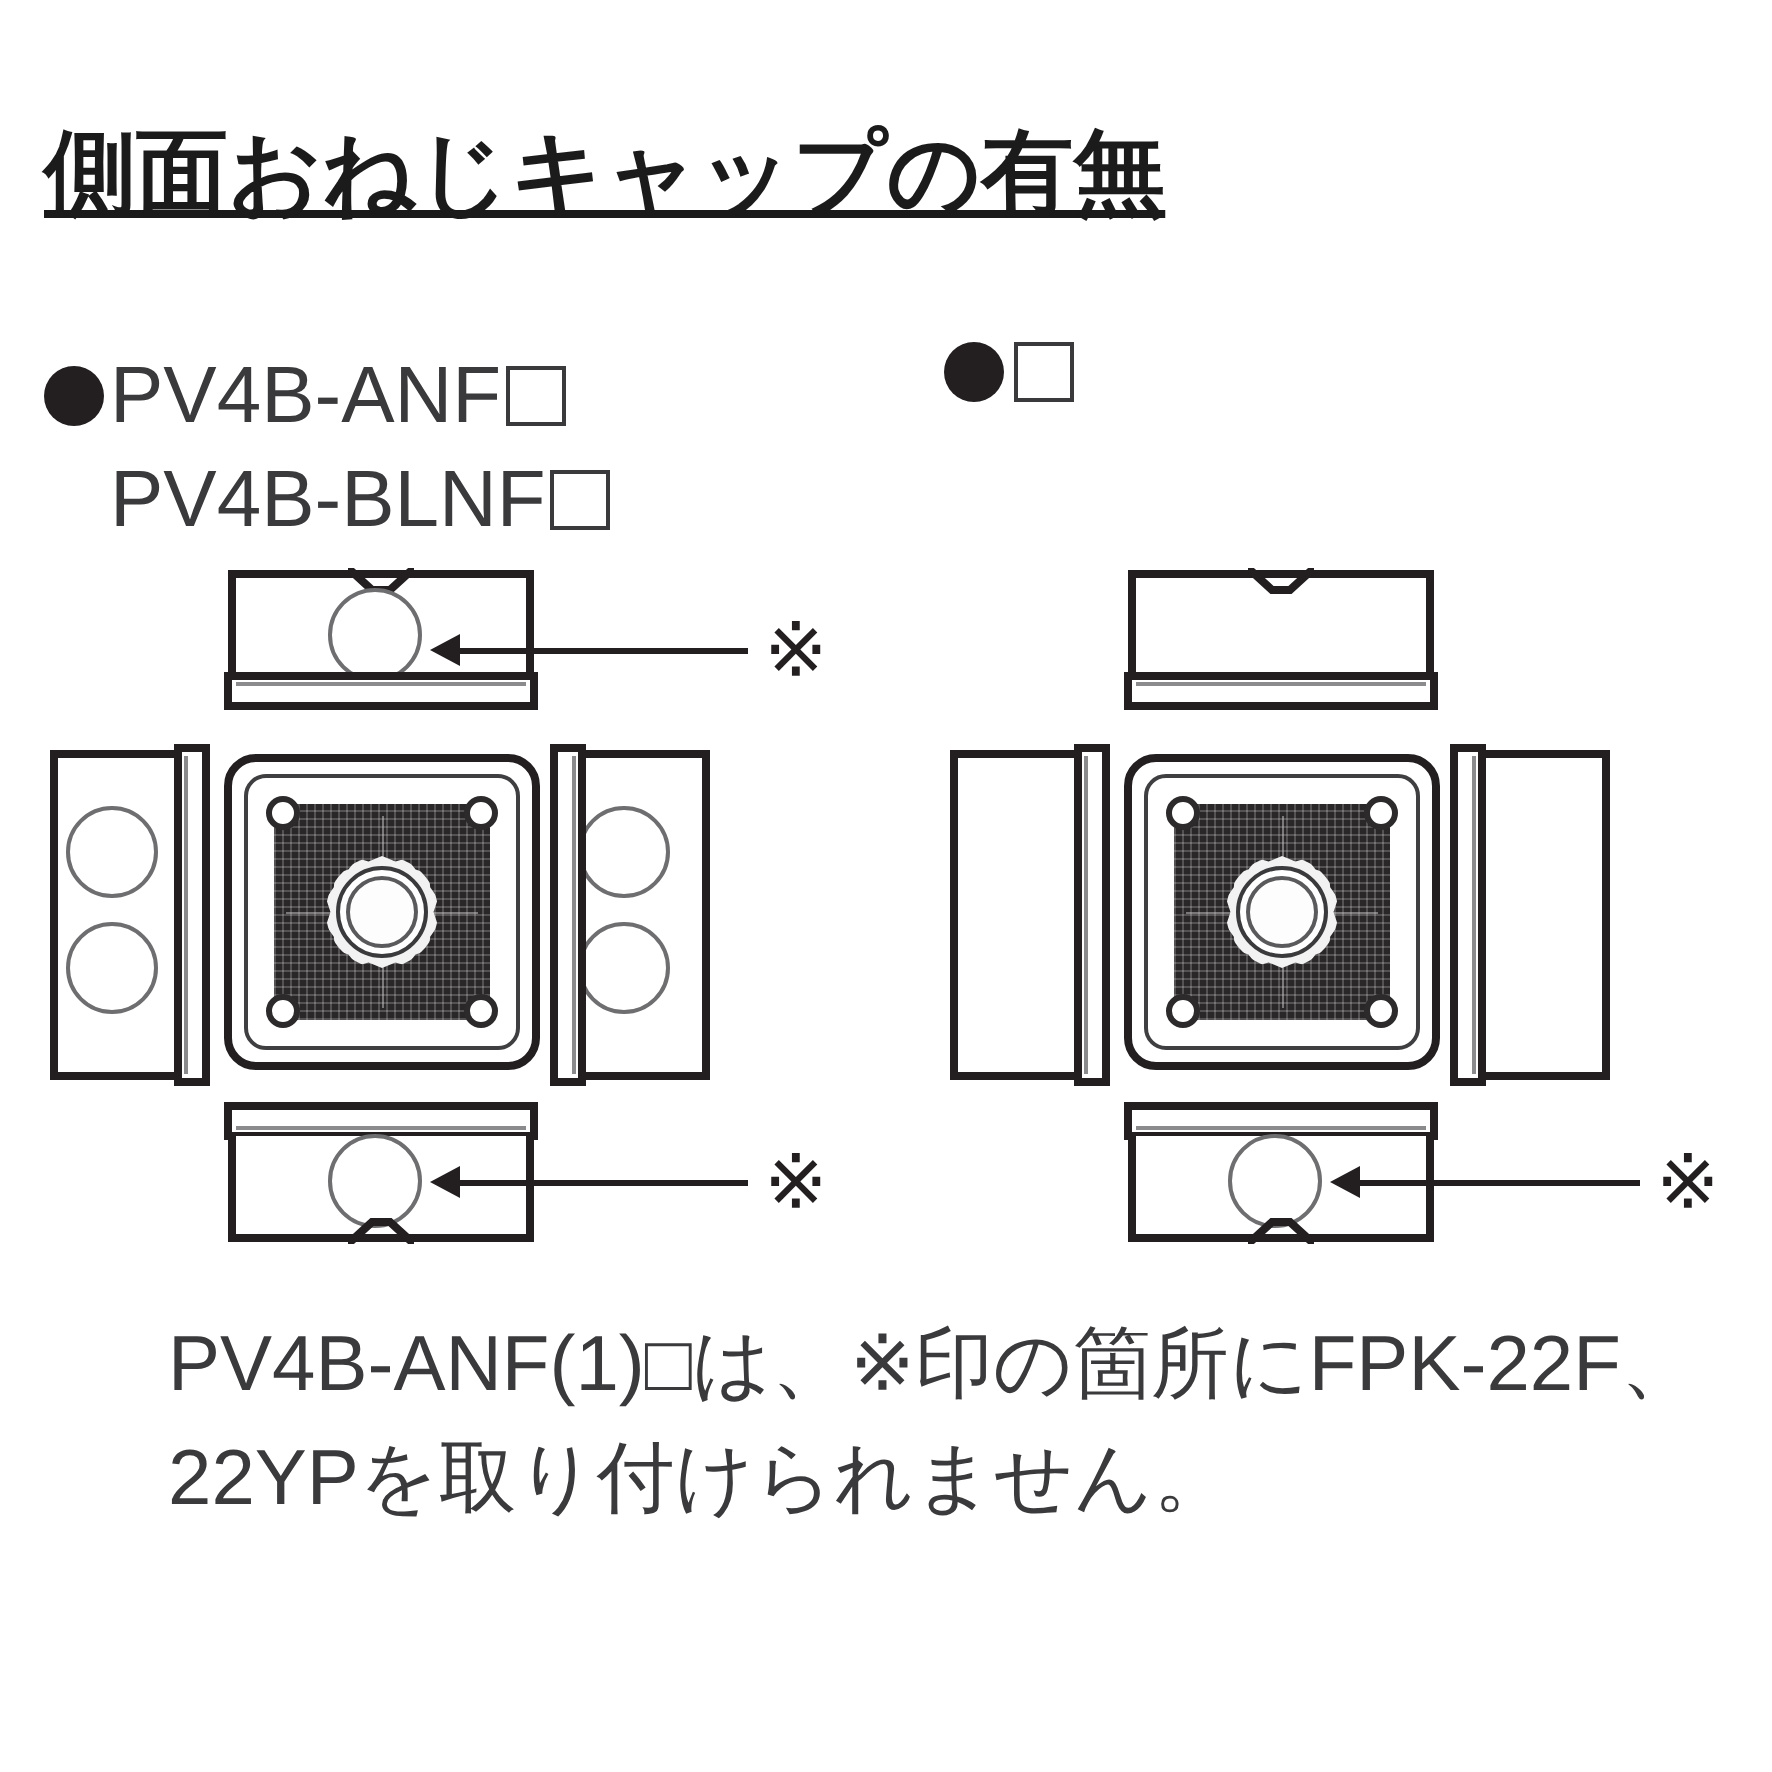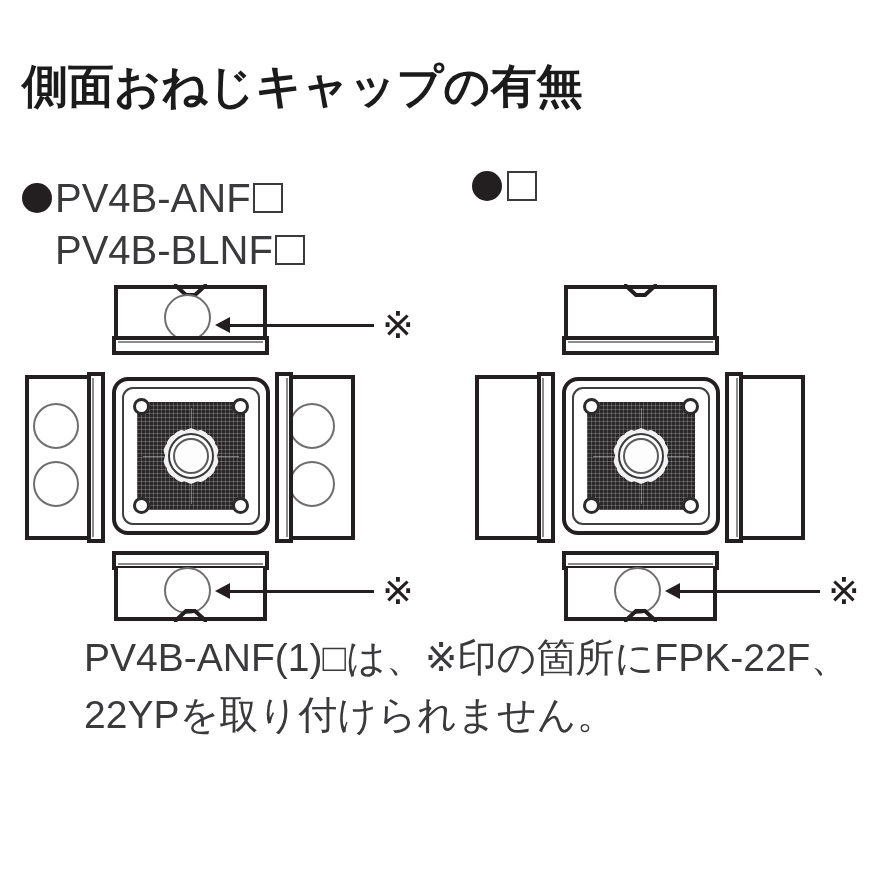--- a/index.html
+++ b/index.html
@@ -27,20 +27,21 @@
   .page-title {
     position: absolute;
     left: 22px;
     top: 62px;
     font-size: 46px;
     font-weight: 700;
     letter-spacing: 0px;
     line-height: 1.05;
     white-space: nowrap;
     color: #1b1b1b;
+    text-decoration: underline;
   }
 
   
   .model-col {
     position: absolute;
     top: 160px;
     font-size: 40px;
     line-height: 1.32;
     color: #3a3a3c;
     white-space: nowrap;
@@ -339,21 +340,21 @@
     color: #231f20;
     margin-left: 8px;
     flex: none;
     font-family: "DejaVu Sans", sans-serif;
   }
 
   
   .note {
     position: absolute;
     left: 84px;
-    top: 630px;
+    top: 655px;
     width: 790px;
     font-size: 39px;
     line-height: 1.45;
     color: #3a3a3c;
     white-space: pre-line;
   }
 </style>
 </head>
 <body>
 

